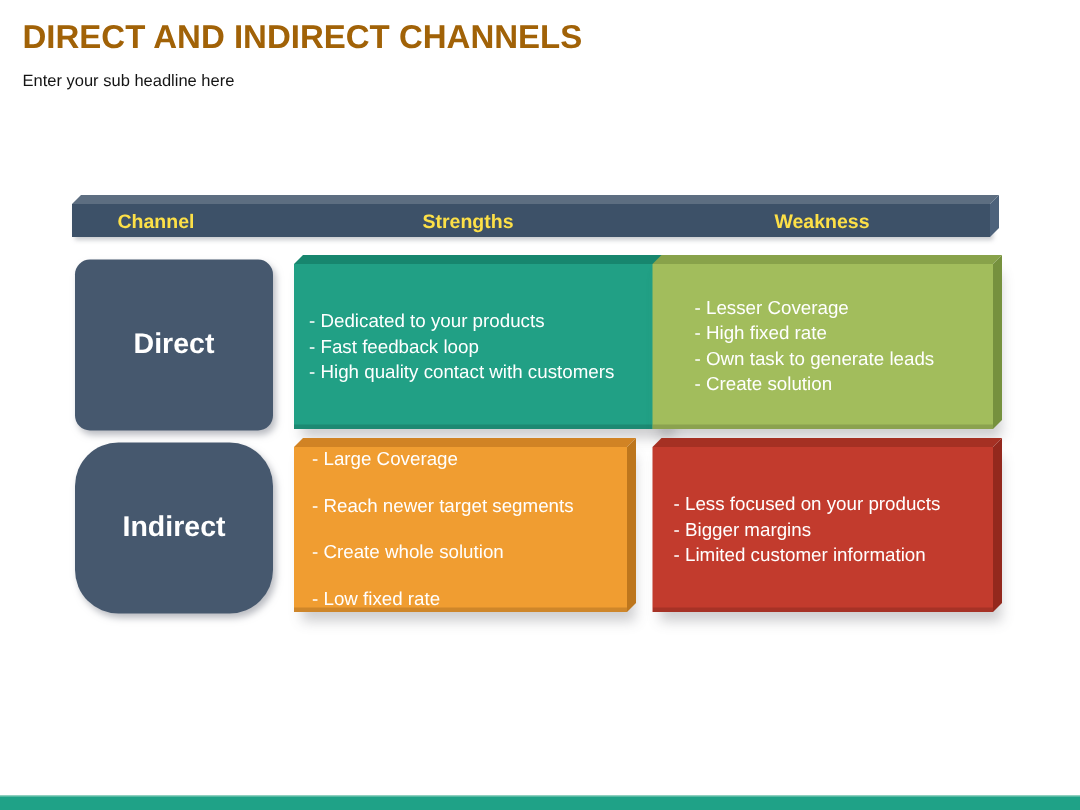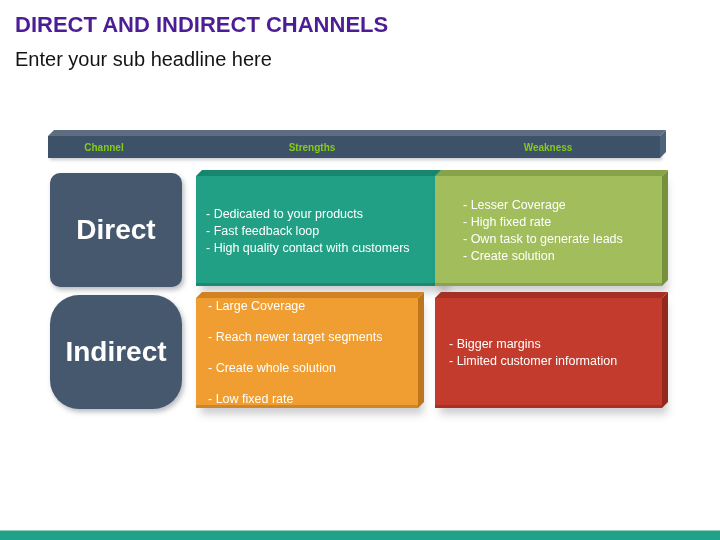--- a/index.html
+++ b/index.html
@@ -1,25 +1,25 @@
 <!DOCTYPE html>
 <html><head>
 <meta charset="utf-8">
 <style>
   html,body{margin:0;padding:0;background:#fff;}
   .slide{
     position:relative;width:720px;height:540px;background:#ffffff;overflow:hidden;
     font-family:"Liberation Sans", sans-serif;
   }
   .title{
-    position:absolute;left:15px;top:12px;font-size:22px;font-weight:700;color:#4c1d95;
+    position:absolute;left:15px;top:12px;font-size:22px;font-weight:700;color:#a16207;
     letter-spacing:0px;
   }
   .subtitle{
-    position:absolute;left:15px;top:48px;font-size:20px;font-weight:400;color:#141414;
+    position:absolute;left:15px;top:48px;font-size:11px;font-weight:400;color:#141414;
   }
 
   
   .box3d{position:absolute;background:var(--main);}
   .box3d::before{
     content:"";position:absolute;left:0;top:-6px;width:100%;height:6px;
     background:var(--top);transform:skewX(-45deg);transform-origin:0 100%;
   }
   .box3d::after{
     content:"";position:absolute;top:0;right:-6px;width:6px;height:100%;
@@ -27,31 +27,31 @@
   }
 
   
   .header-bar{
     --main:#3d5168;--top:#5d6e81;--side:#4d627b;
     left:48px;top:136px;width:612px;height:22px;
     box-shadow:2px 2px 3px rgba(120,125,135,0.40);
   }
   .header-label{
     position:absolute;top:0;height:100%;display:flex;align-items:center;justify-content:center;
-    color:#84cc16;font-size:10px;font-weight:700;
+    color:#fde047;font-size:13px;font-weight:700;
   }
   .hl-channel{left:0;width:112px;}
   .hl-strengths{left:204px;width:120px;}
   .hl-weakness{left:440px;width:120px;}
 
   
   .channel-cell{
     position:absolute;left:50px;width:132px;height:114px;background:#46586e;border-radius:10px;
     display:flex;align-items:center;justify-content:center;
-    color:#ffffff;font-size:28px;font-weight:700;
+    color:#ffffff;font-size:19px;font-weight:700;
     box-shadow:2px 3px 5px rgba(128,132,142,0.55);
   }
   .row1 .channel-cell{top:173px;}
   .row2 .channel-cell{top:295px;border-radius:29px;}
 
   
   .content-cell{
     display:flex;flex-direction:column;justify-content:center;
     color:#ffffff;font-size:12.5px;line-height:17px;
     box-shadow:inset 0 -3px 0 rgba(0,0,0,0.14), 5px 6px 8px rgba(90,90,95,0.30);
@@ -104,20 +104,21 @@
     <div class="channel-cell">Indirect</div>
 
     <div class="box3d content-cell cell-orange">
       <div class="bullet">- Large Coverage</div>
       <div class="bullet">- Reach newer target segments</div>
       <div class="bullet">- Create whole solution</div>
       <div class="bullet">- Low fixed rate</div>
     </div>
 
     <div class="box3d content-cell cell-red">
+      <div class="bullet">- Less focused on your products</div>
       <div class="bullet">- Bigger margins</div>
       <div class="bullet">- Limited customer information</div>
     </div>
   </div>
 
   <div class="footer-bar"></div>
 
 </div>
 
 </body></html>

